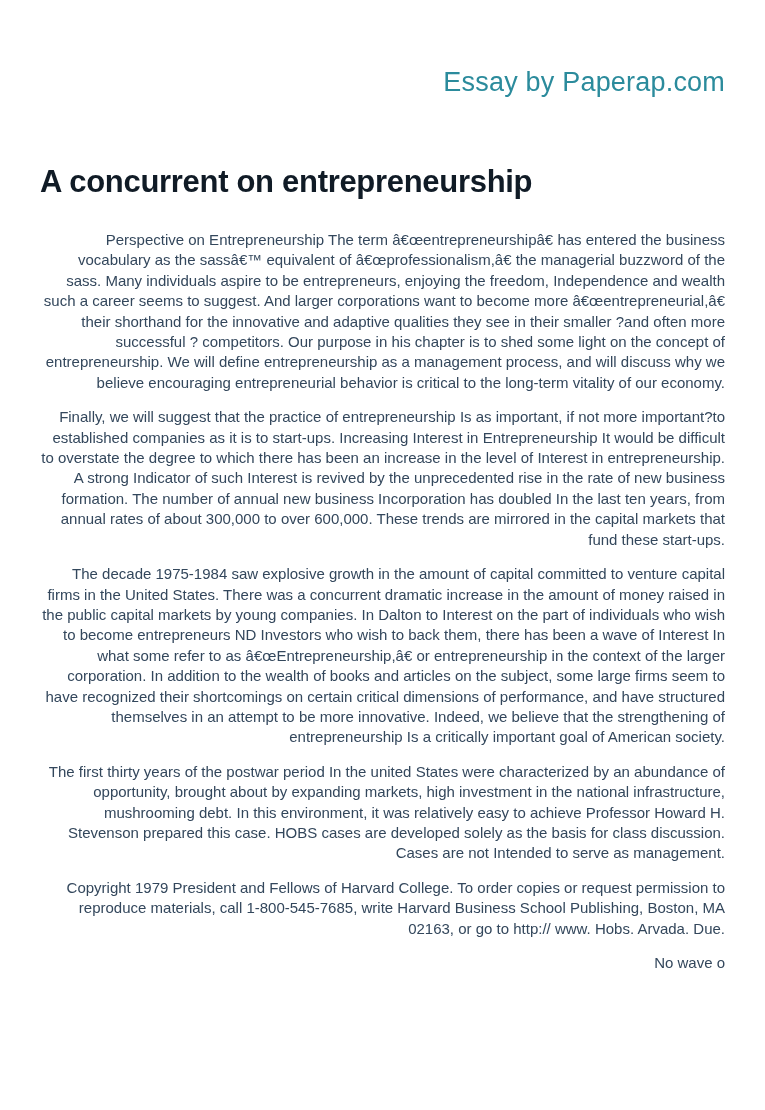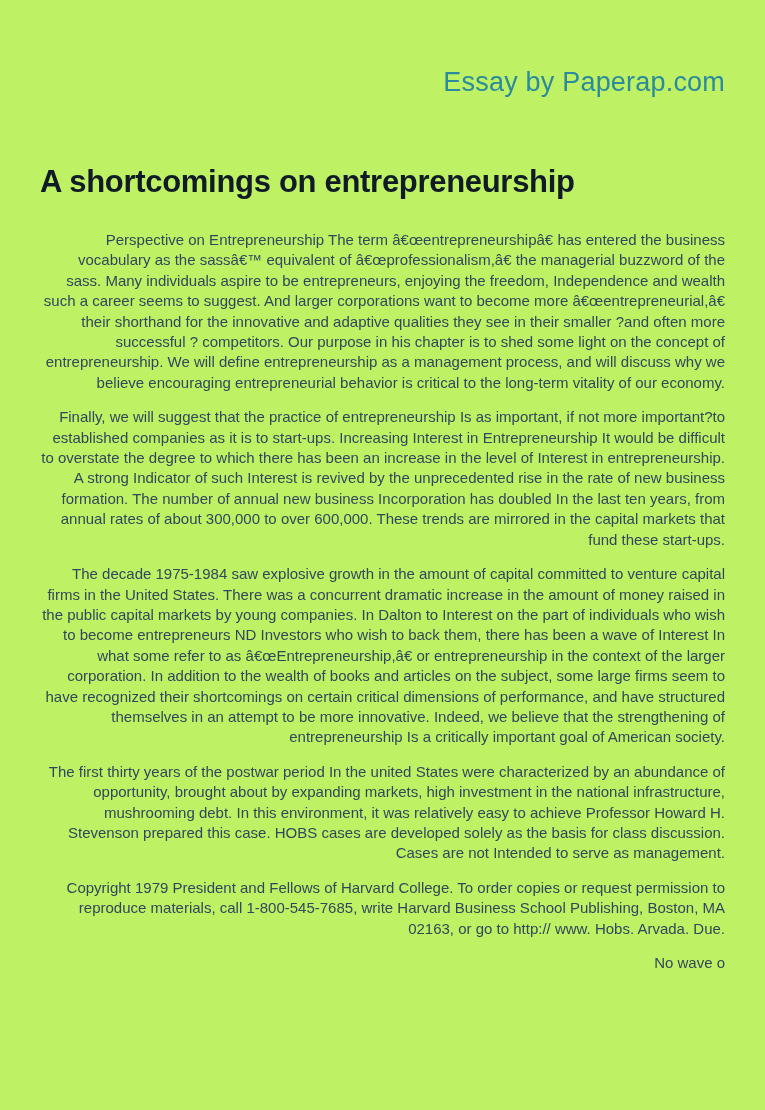--- a/index.html
+++ b/index.html
@@ -6,21 +6,21 @@
 
   html, body {
     width: 765px;
     background: #e4f1fc;
     font-family: "Liberation Sans", "DejaVu Sans", sans-serif;
   }
 
   .page {
     width: 765px;
     height: 1110px;
-    background: #bef264;
+    background: #ffffff;
     padding: 66px 40px 0 40px;
     overflow: hidden;
   }
 
   .brand {
     text-align: right;
     font-size: 27px;
     line-height: 32px;
     font-weight: 400;
     color: #2b8b9c;
@@ -59,21 +59,21 @@
   }
 </style>
 </head>
 <body>
 
 <div class="page">
 
   <div class="brand">Essay by Paperap.com</div>
 
 
-  <h1 class="essay-title">A shortcomings on entrepreneurship</h1>
+  <h1 class="essay-title">A concurrent on entrepreneurship</h1>
 
   <div class="essay-body">
     <p>Perspective on Entrepreneurship The term â€œentrepreneurshipâ€ has entered the business vocabulary as the sassâ€™ equivalent of â€œprofessionalism,â€ the managerial buzzword of the sass. Many individuals aspire to be entrepreneurs, enjoying the freedom, Independence and wealth such a career seems to suggest. And larger corporations want to become more â€œentrepreneurial,â€ their shorthand for the innovative and adaptive qualities they see in their smaller ?and often more successful ? competitors. Our purpose in his chapter is to shed some light on the concept of entrepreneurship. We will define entrepreneurship as a management process, and will discuss why we believe encouraging entrepreneurial behavior is critical to the long-term vitality of our economy.</p>
     <p>Finally, we will suggest that the practice of entrepreneurship Is as important, if not more important?to established companies as it is to start-ups. Increasing Interest in Entrepreneurship It would be difficult to overstate the degree to which there has been an increase in the level of Interest in entrepreneurship. A strong Indicator of such Interest is revived by the unprecedented rise in the rate of new business formation. The number of annual new business Incorporation has doubled In the last ten years, from annual rates of about 300,000 to over 600,000. These trends are mirrored in the capital markets that fund these start-ups.</p>
     <p>The decade 1975-1984 saw explosive growth in the amount of capital committed to venture capital firms in the United States. There was a concurrent dramatic increase in the amount of money raised in the public capital markets by young companies. In Dalton to Interest on the part of individuals who wish to become entrepreneurs ND Investors who wish to back them, there has been a wave of Interest In what some refer to as â€œEntrepreneurship,â€ or entrepreneurship in the context of the larger corporation. In addition to the wealth of books and articles on the subject, some large firms seem to have recognized their shortcomings on certain critical dimensions of performance, and have structured themselves in an attempt to be more innovative. Indeed, we believe that the strengthening of entrepreneurship Is a critically important goal of American society.</p>
     <p>The first thirty years of the postwar period In the united States were characterized by an abundance of opportunity, brought about by expanding markets, high investment in the national infrastructure, mushrooming debt. In this environment, it was relatively easy to achieve Professor Howard H. Stevenson prepared this case. HOBS cases are developed solely as the basis for class discussion. Cases are not Intended to serve as management.</p>
     <p>Copyright 1979 President and Fellows of Harvard College. To order copies or request permission to reproduce materials, call 1-800-545-7685, write Harvard Business School Publishing, Boston, MA 02163, or go to http:// www. Hobs. Arvada. Due.</p>
     <p>No wave o</p>
   </div>
 

